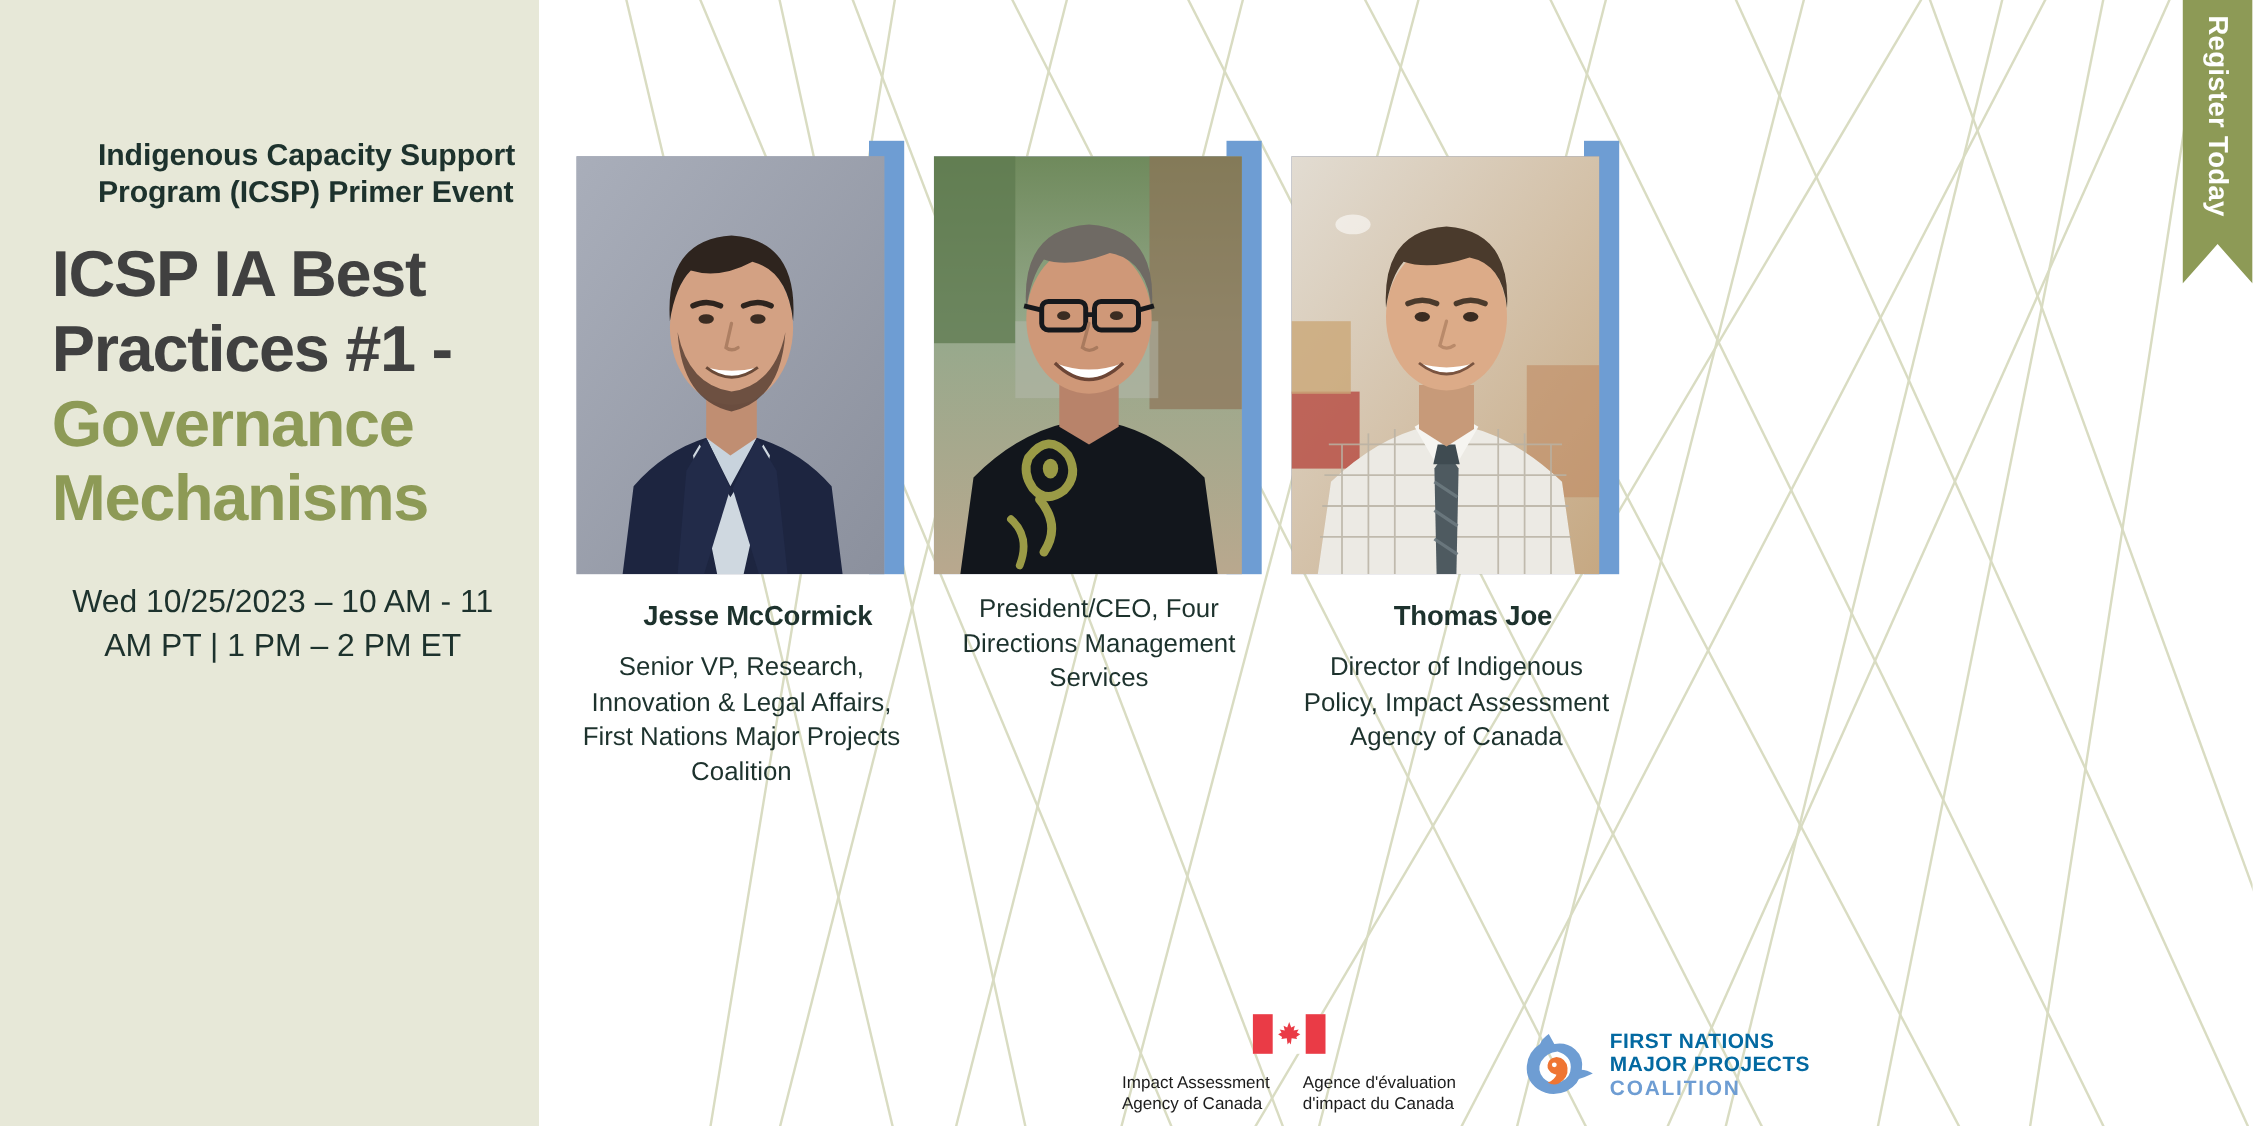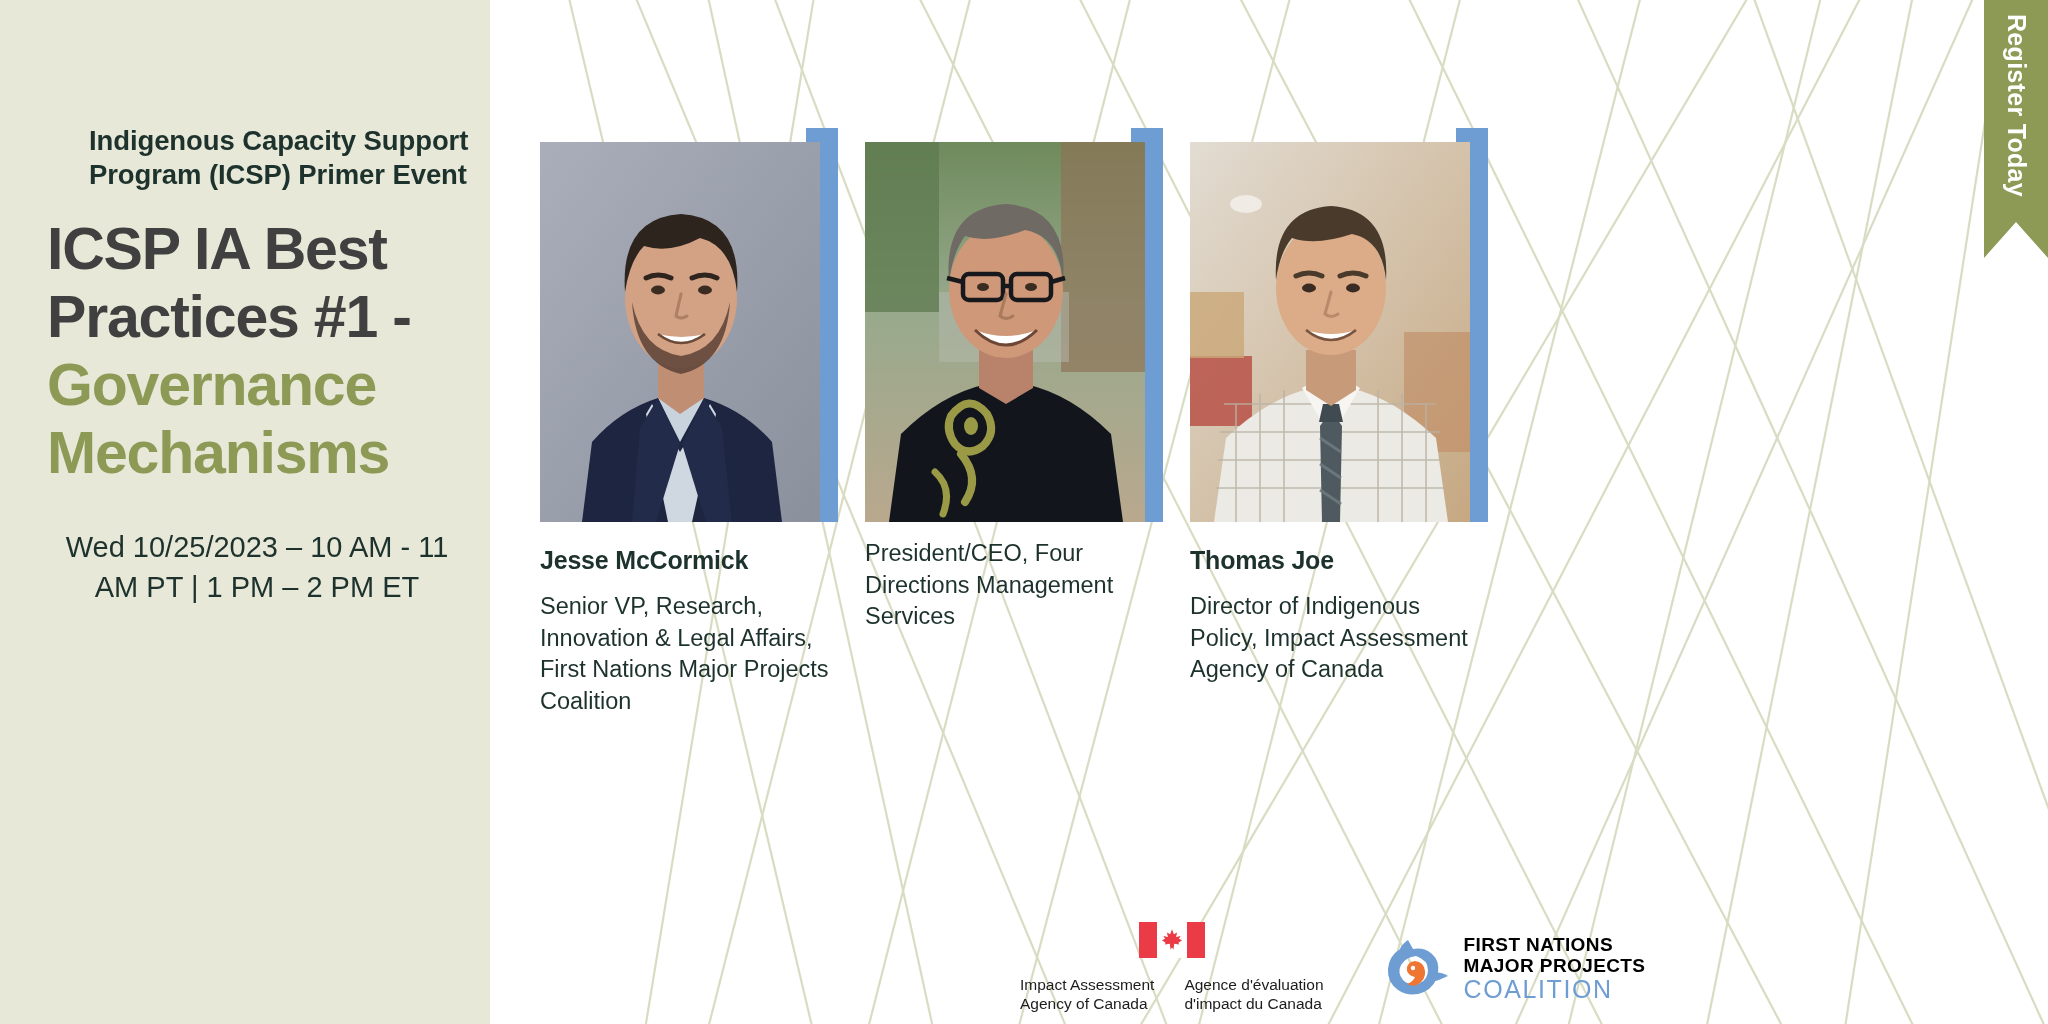--- a/index.html
+++ b/index.html
@@ -87,23 +87,24 @@
     white-space:nowrap;
     color:#ffffff;
     font-size:25px;
     font-weight:bold;
     letter-spacing:0.3px;
   }
 
   
   #speakers {
     position:absolute;
-    left:490px; top:0;
+    left:474px; top:0;
     width:1558px; height:804px;
     z-index:2;
+    text-align:center;
   }
 
   .speaker {
     position:absolute;
     top:128px;
     width:330px;
   }
   .speaker.s0 { left:50px;  }
   .speaker.s1 { left:375px; }
   .speaker.s2 { left:700px; }
@@ -176,26 +177,26 @@
     font-family:"Liberation Sans", sans-serif;
   }
 
   #fnmpc-logo {
     display:flex; align-items:center; gap:14px;
     margin-left:58px;
   }
   #fnmpc-mark { width:68px; height:64px; flex:0 0 auto; }
   #fnmpc-words { line-height:1.0; }
   #fnmpc-words .l1, #fnmpc-words .l2 {
-    font-size:19px; font-weight:bold; color:#000000;
+    font-size:19px; font-weight:bold; color:#0369a1;
     letter-spacing:0.4px; display:block;
   }
   #fnmpc-words .l2 { margin-top:2px; }
   #fnmpc-words .l3 {
-    font-size:25px; font-weight:normal; color:#6e9dd3;
+    font-size:19px; font-weight:bold; color:#6e9dd3;
     letter-spacing:1.6px; display:block; margin-top:2px;
   }
 </style>
 </head>
 <body>
 
 <div id="poster">
 
   <svg id="bg-lines" viewBox="0 0 2048 1024" preserveAspectRatio="none">
     <g stroke="#d9dcc2" stroke-width="2.2" fill="none">

